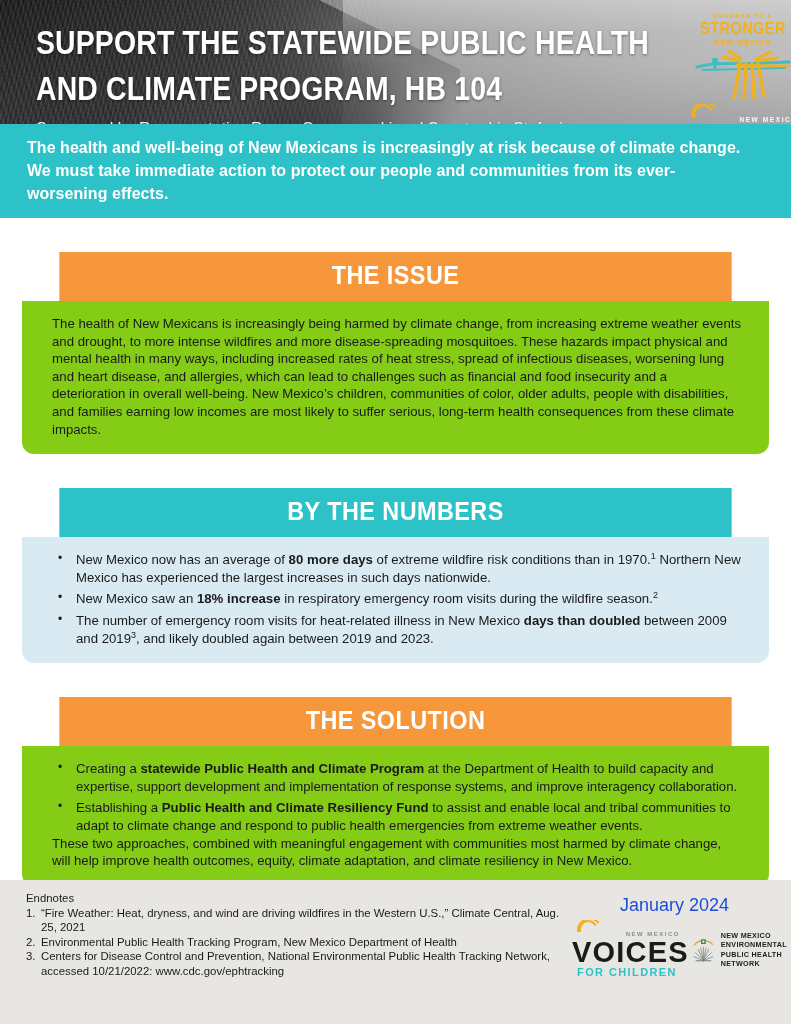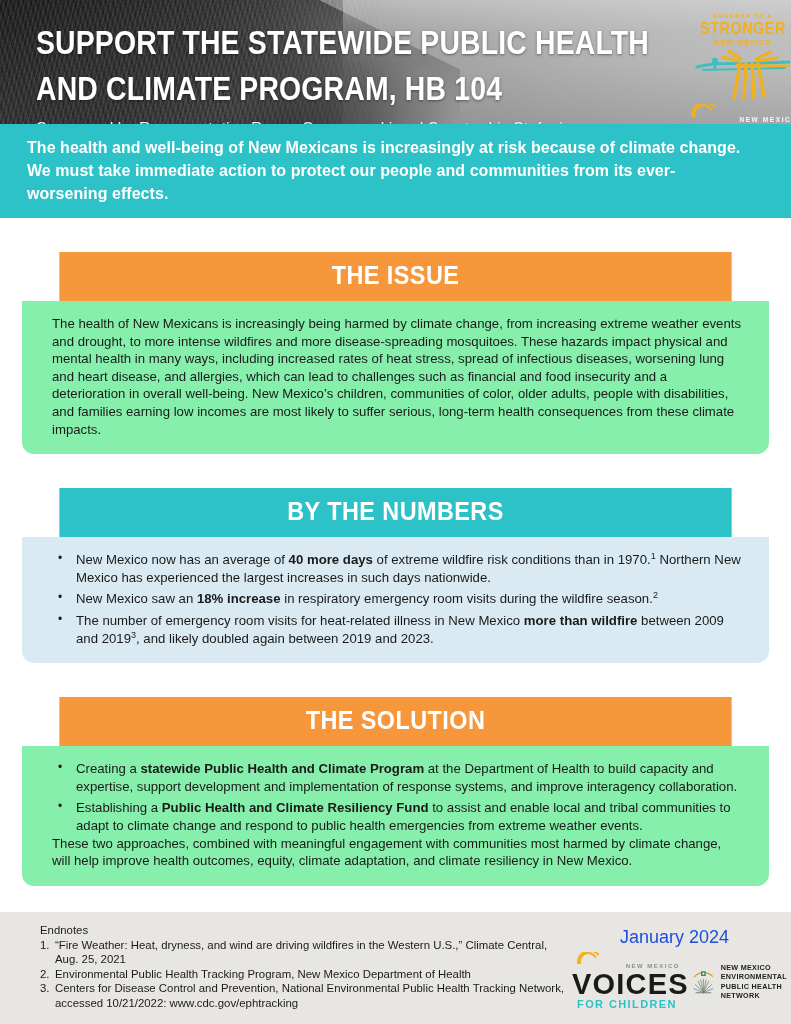--- a/index.html
+++ b/index.html
@@ -178,21 +178,21 @@
     padding: 8px 0 10px;
     transform: scaleX(.9);
   }
   .card-body {
     padding: 14px 26px 16px 30px;
     font-size: 13.2px;
     line-height: 17.6px;
     color: #1a1a1a;
   }
   .card.orange .card-head { background: #F6973C; }
-  .card.orange .card-body { background: #86efac; }
+  .card.orange .card-body { background: #84cc16; }
   .card.teal .card-head { background: #2DC1C8; }
   .card.teal .card-body { background: #D9EAF2; }
 
   .card-body p { margin: 0; }
   .card-body p + p { margin-top: 14px; }
 
   ul.bullets { margin: 0; padding: 0; list-style: none; }
   ul.bullets li {
     position: relative;
     padding-left: 24px;
@@ -208,24 +208,24 @@
     color: #1a1a1a;
   }
   sup { font-size: 9px; vertical-align: super; line-height: 0; }
   b { font-weight: 700; }
 
   
   .footer {
     position: absolute;
     left: 0; bottom: 0;
     width: 791px;
-    height: 112px;
+    height: 144px;
     background: #E8E6E2;
     box-sizing: border-box;
-    padding: 11px 14px 0 40px;
+    padding: 11px 14px 0 26px;
     display: flex;
     justify-content: space-between;
     margin-top: 43px;
   }
   .endnotes { font-size: 11.4px; line-height: 14.6px; color: #1a1a1a; }
   .endnotes .en-title { margin-bottom: 0px; }
   .en-row { display: flex; }
   .en-num { width: 15px; flex: 0 0 15px; }
   .en-txt { flex: 1; }
 
@@ -319,23 +319,23 @@
     <div class="card-head">THE ISSUE</div>
     <div class="card-body">
       <p>The health of New Mexicans is increasingly being harmed by climate change, from increasing extreme weather events and drought, to more intense wildfires and more disease-spreading mosquitoes. These hazards impact physical and mental health in many ways, including increased rates of heat stress, spread of infectious diseases, worsening lung and heart disease, and allergies, which can lead to challenges such as financial and food insecurity and a deterioration in overall well-being. New Mexico’s children, communities of color, older adults, people with disabilities, and families earning low incomes are most likely to suffer serious, long-term health consequences from these climate impacts.</p>
     </div>
   </div>
 
   <div class="card teal">
     <div class="card-head">BY THE NUMBERS</div>
     <div class="card-body">
       <ul class="bullets">
-        <li><span>New Mexico now has an average of <b>40 more days</b> of extreme wildfire risk conditions than in 1970.<sup>1</sup> Northern New Mexico has experienced the largest increases in such days nationwide.</span></li>
+        <li><span>New Mexico now has an average of <b>80 more days</b> of extreme wildfire risk conditions than in 1970.<sup>1</sup> Northern New Mexico has experienced the largest increases in such days nationwide.</span></li>
         <li><span>New Mexico saw an <b>18% increase</b> in respiratory emergency room visits during the wildfire season.<sup>2</sup></span></li>
-        <li><span>The number of emergency room visits for heat-related illness in New Mexico <b>more than wildfire</b> between 2009 and 2019<sup>3</sup>, and likely doubled again between 2019 and 2023.</span></li>
+        <li><span>The number of emergency room visits for heat-related illness in New Mexico <b>days than doubled</b> between 2009 and 2019<sup>3</sup>, and likely doubled again between 2019 and 2023.</span></li>
       </ul>
     </div>
   </div>
 
   <div class="card orange">
     <div class="card-head">THE SOLUTION</div>
     <div class="card-body">
       <ul class="bullets">
         <li><span>Creating a <b>statewide Public Health and Climate Program</b> at the Department of Health to build capacity and expertise, support development and implementation of response systems, and improve interagency collaboration.</span></li>
         <li><span>Establishing a <b>Public Health and Climate Resiliency Fund</b> to assist and enable local and tribal communities to adapt to climate change and respond to public health emergencies from extreme weather events.</span></li>

